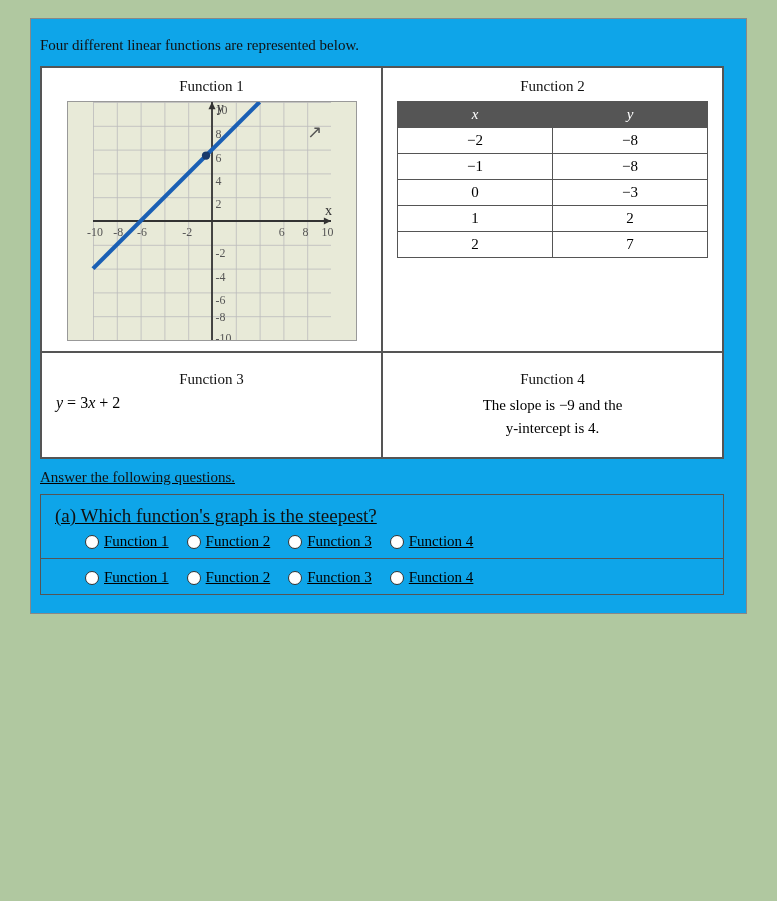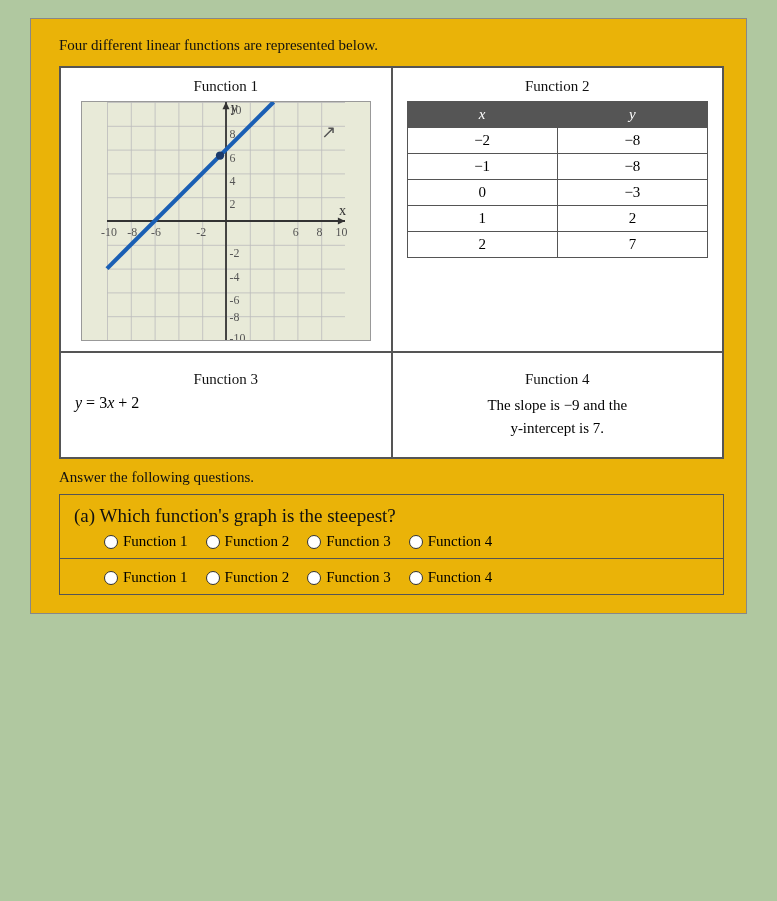--- a/index.html
+++ b/index.html
@@ -5,23 +5,23 @@
     * { box-sizing: border-box; margin: 0; padding: 0; }
     body {
       background: #b0c8a0;
       font-family: 'Times New Roman', Times, serif;
       font-size: 15px;
       width: 777px;
       min-height: 901px;
       padding: 18px 30px 18px 30px;
     }
     .outer-card {
-      background: #eab308;
+      background: #0ea5e9;
       border: 1.5px solid #888;
-      padding: 18px 22px 18px 28px;
+      padding: 18px 22px 18px 9px;
     }
     .intro-text {
       font-size: 15px;
       margin-bottom: 12px;
       color: #111;
     }
     .functions-grid {
       display: grid;
       grid-template-columns: 1fr 1fr;
       border: 1.5px solid #555;
@@ -75,20 +75,21 @@
     }
     .fn4-desc {
       font-size: 15px;
       text-align: center;
       line-height: 1.5;
       margin-top: 4px;
     }
     
     .answer-section {
       margin-top: 10px;
+      text-decoration: underline;
     }
     .answer-intro {
       font-size: 15px;
       margin-bottom: 8px;
       color: #111;
     }
     .qa-card {
       border: 1.5px solid #555;
       margin-bottom: 0;
     }
@@ -232,21 +233,21 @@
       <div class="fn-cell-title">Function 3</div>
       <div class="fn-equation">
         <i>y</i> = 3<i>x</i> + 2
       </div>
     </div>
 
     <div class="fn-cell fn4-cell">
       <div class="fn-cell-title">Function 4</div>
       <div class="fn4-desc">
         <span>The slope is −9 and the</span><br>
-        <span>y-intercept is 7.</span>
+        <span>y-intercept is 4.</span>
       </div>
     </div>
   </div>
 
   <div class="answer-section">
     <div class="answer-intro">Answer the following questions.</div>
     <div class="qa-card">
 
       <div class="qa-block">
         <div class="qa-question">(a) Which function's graph is the steepest?</div>

